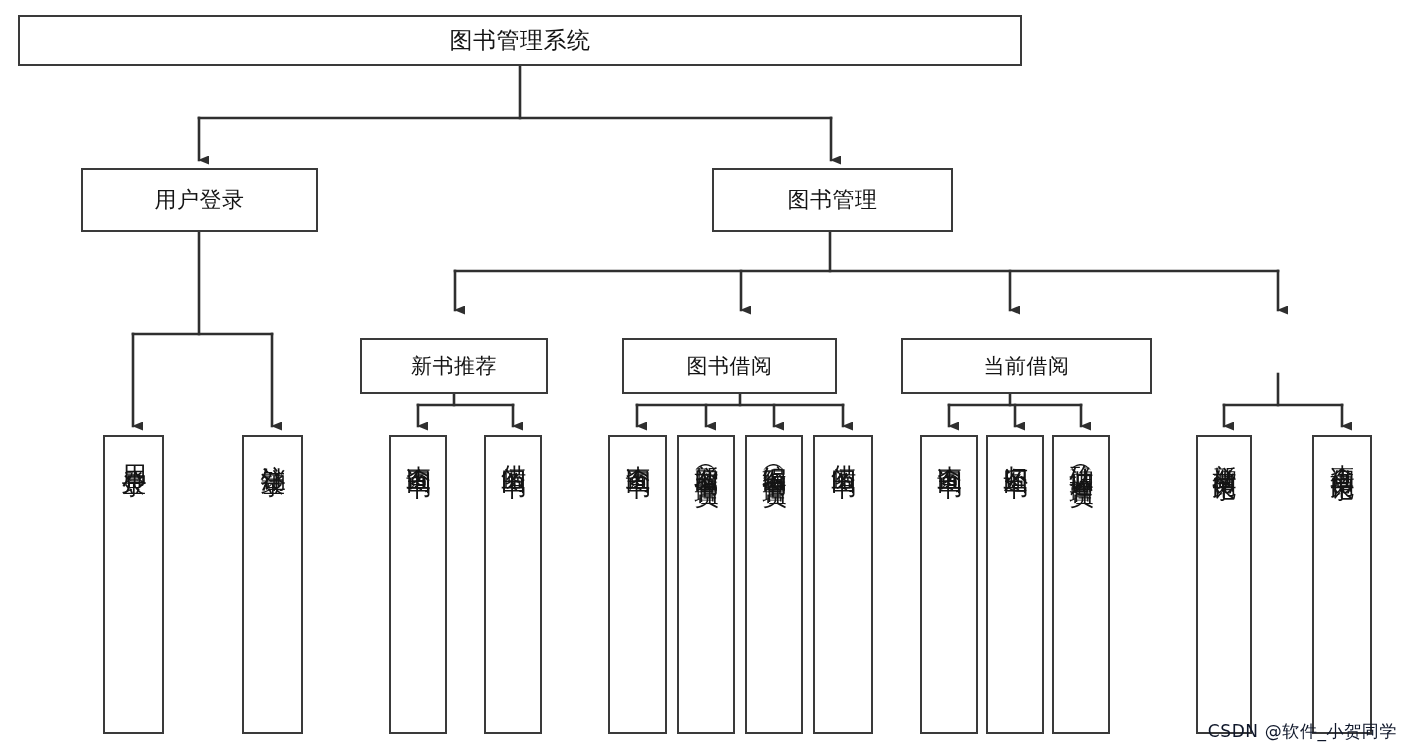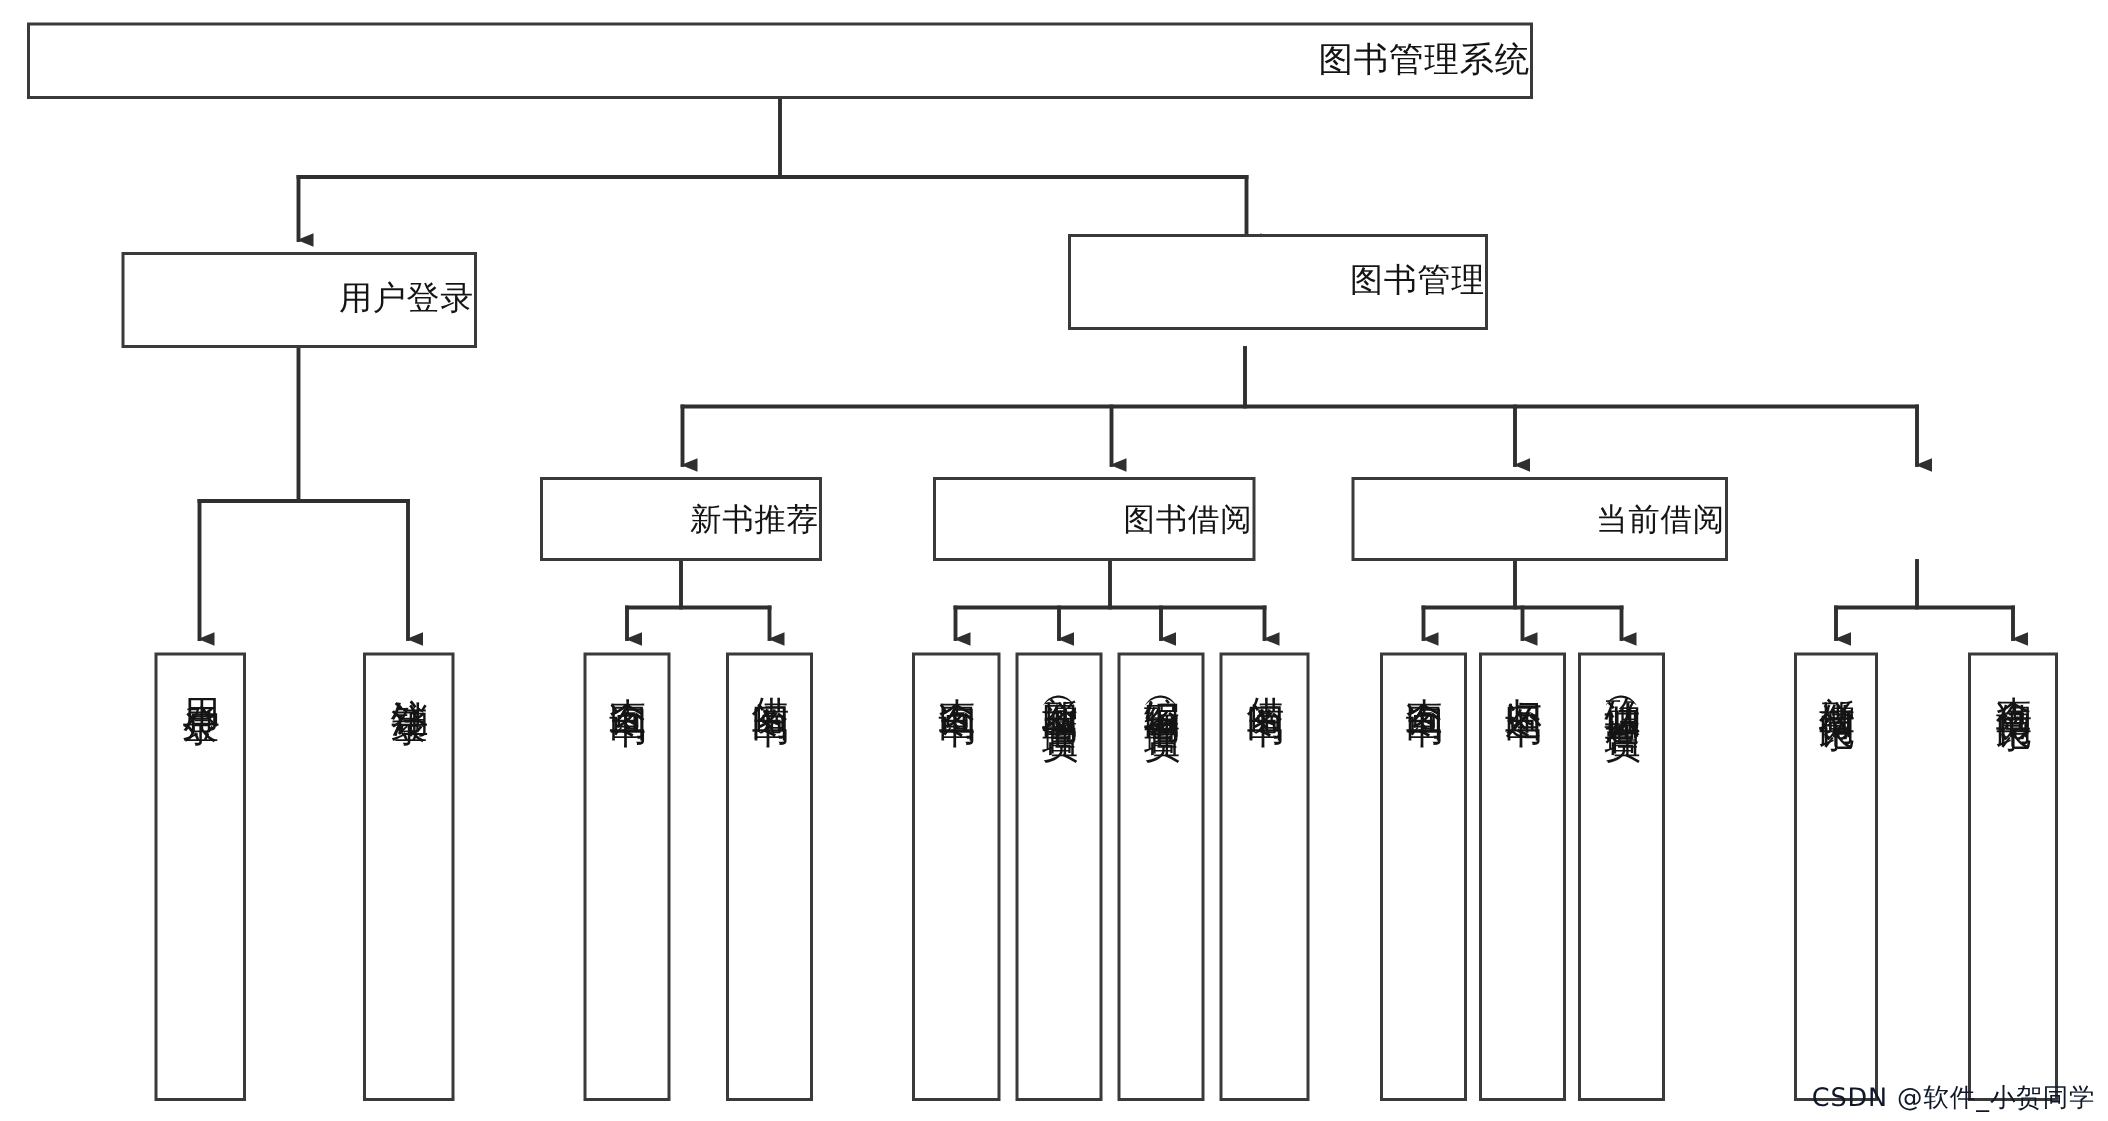--- a/index.html
+++ b/index.html
@@ -14,41 +14,41 @@
   #canvas{position:absolute;left:0;top:0;width:1405px;height:747px;}
   svg.wires{position:absolute;left:0;top:0;width:1405px;height:747px;pointer-events:none;}
 
   .node{
     position:absolute;
     box-sizing:border-box;
     background:#ffffff;
     border:2.2px solid #3a3a3a;
     display:flex;
     align-items:center;
-    justify-content:flex-end;
+    justify-content:center;
     color:#111111;
   }
   .node .lbl{
     display:block;
     text-align:center;
     line-height:1.18;
     letter-spacing:0.5px;
     color:#141414;
   }
 
   
   .n-root{left:18px;top:15px;width:1004px;height:51px;}
   .n-root .lbl{font-size:23px;}
 
   
   .lvl2{height:64px;}
   .lvl2 .lbl{font-size:22px;}
 
   
-  .lvl3{height:56px;}
+  .lvl3{height:56px;margin-top:20px;}
   .lvl3 .lbl{font-size:21px;}
 
   
   .leaf{top:435px;height:299px;align-items:flex-start;padding-top:8px;}
   .leaf .lbl{
     writing-mode:vertical-rl;
     text-orientation:upright;
     font-size:25px;
     line-height:1.05;
     letter-spacing:3px;
@@ -124,21 +124,21 @@
     </g>
   </svg>
 
   <div class="node n-root">
     <span class="lbl">图书管理系统</span>
   </div>
 
   <div class="node lvl2" style="left:81px;top:168px;width:237px;">
     <span class="lbl">用户登录</span>
   </div>
-  <div class="node lvl2" style="left:712px;top:156px;width:280px;">
+  <div class="node lvl2" style="left:712px;top:168px;width:241px;">
     <span class="lbl">图书管理</span>
   </div>
 
   <div class="node lvl3" style="left:360px;top:318px;width:188px;">
     <span class="lbl">新书推荐</span>
   </div>
   <div class="node lvl3" style="left:622px;top:318px;width:215px;">
     <span class="lbl">图书借阅</span>
   </div>
   <div class="node lvl3" style="left:901px;top:318px;width:251px;">

